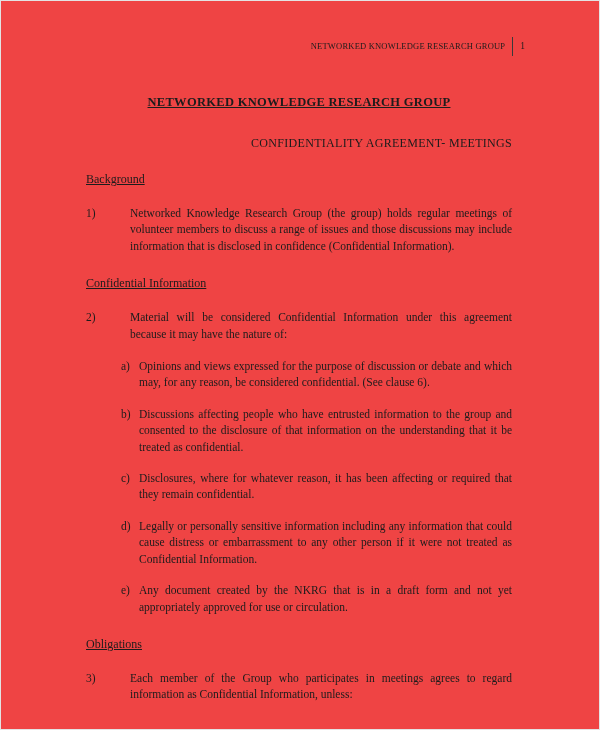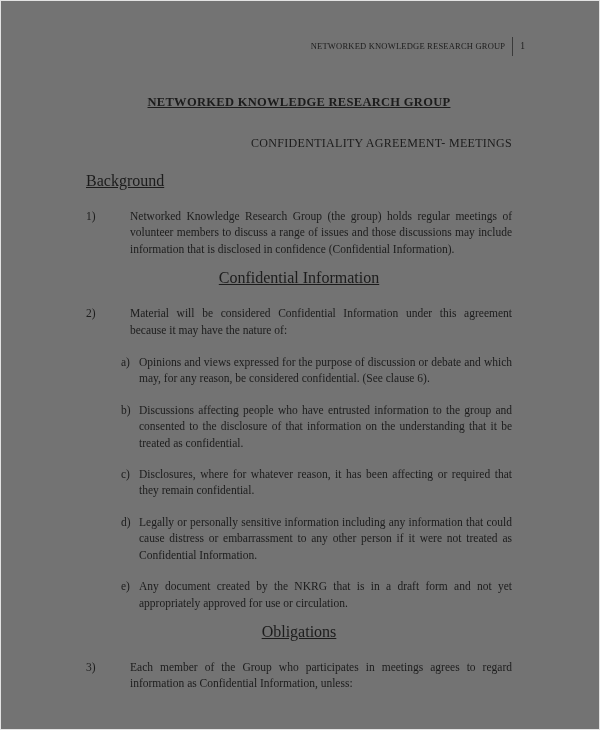--- a/index.html
+++ b/index.html
@@ -6,21 +6,21 @@
     margin: 0;
     padding: 0;
     background: #f4f4f4;
     font-family: "Liberation Serif", serif;
   }
   .page {
     position: relative;
     width: 600px;
     height: 730px;
     margin: 0 auto;
-    background: #737373;
+    background: #ef4444;
     color: #1c1c1c;
     overflow: hidden;
     border: 1px solid #e3e3e3;
     box-sizing: border-box;
   }
   
   .running-header {
     position: absolute;
     top: 36px;
     right: 74px;
@@ -56,21 +56,21 @@
     letter-spacing: 0.3px;
   }
   .doc-subtitle {
     margin-top: 26px;
     text-align: right;
     font-size: 12px;
     letter-spacing: 0.3px;
   }
   .section-heading {
     margin-top: 21px;
-    font-size: 16px;
+    font-size: 12px;
     text-decoration: underline;
   }
   .num-item {
     display: flex;
     margin-top: 18px;
     font-size: 11.5px;
     line-height: 16.4px;
   }
   .num-item .num-label {
     flex: 0 0 19px;
@@ -87,21 +87,21 @@
     font-size: 11.5px;
     line-height: 16.4px;
   }
   .sub-item .sub-label {
     flex: 0 0 18px;
   }
   .sub-item .sub-text {
     flex: 1;
     text-align: justify;
   }
-  .gap-lg { margin-top: 12px; text-align: center; }
+  .gap-lg { margin-top: 22px; }
   .gap-first-sub { margin-top: 16px; }
 </style>
 </head>
 <body>
 
 <div class="page">
 
   <div class="running-header">
     <div class="hdr-text">
       <div class="hdr-line1">NETWORKED KNOWLEDGE RESEARCH GROUP</div>

